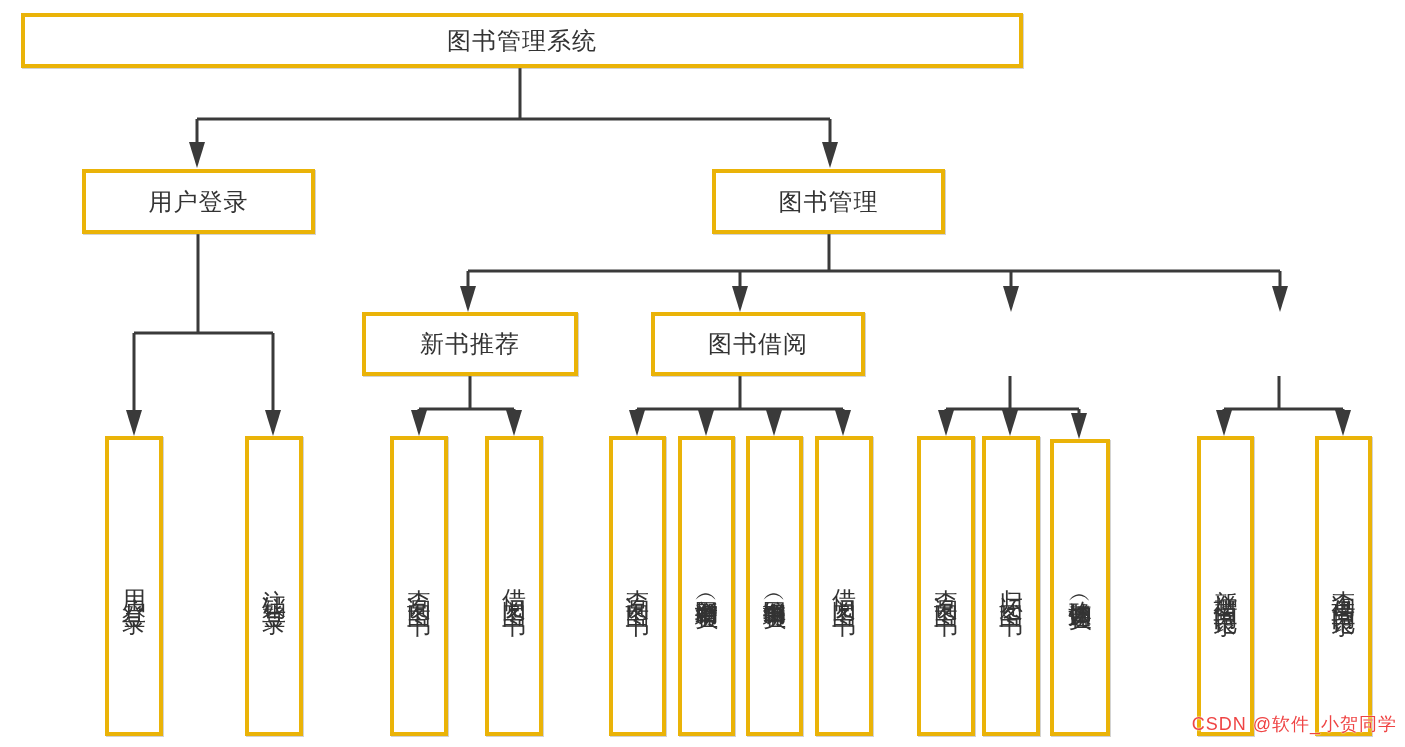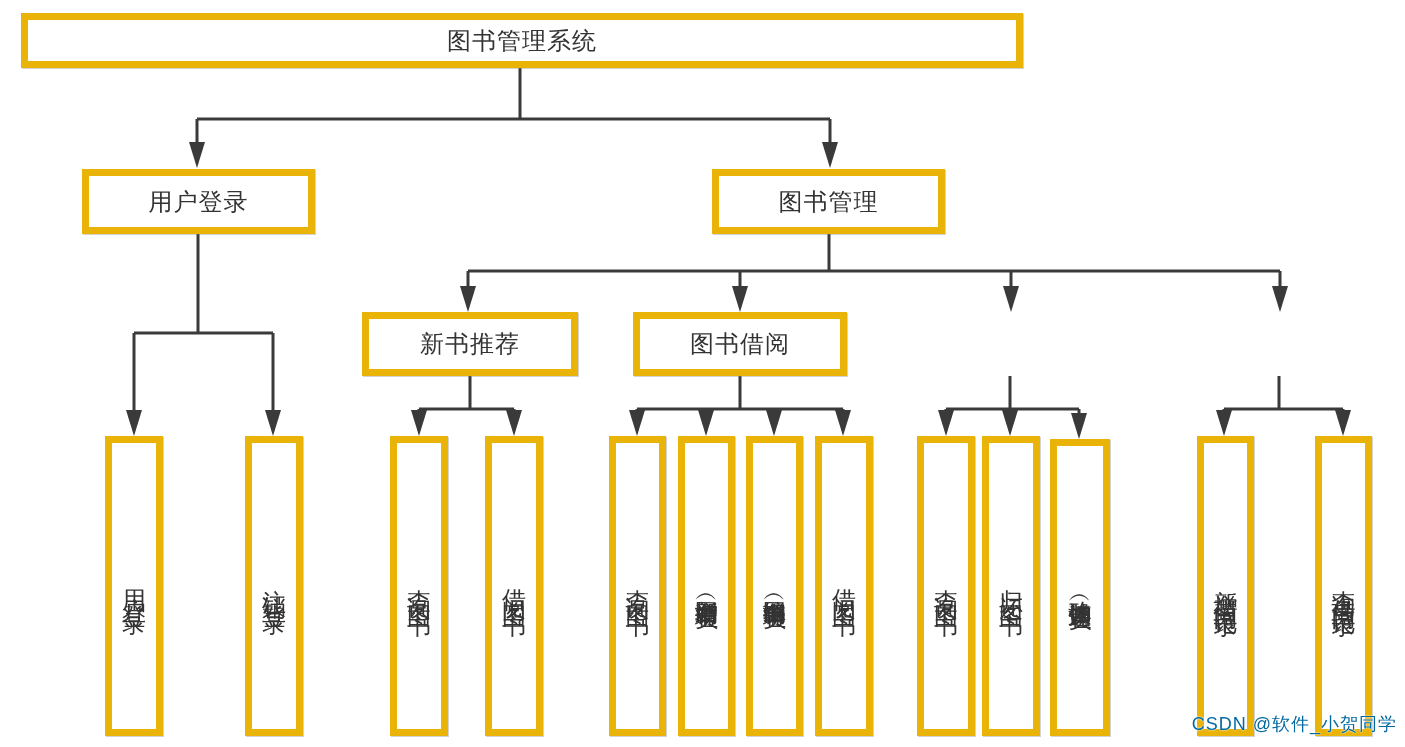--- a/index.html
+++ b/index.html
@@ -2,34 +2,34 @@
 <html><head>
 <meta charset="utf-8">
 <style>
   html,body{margin:0;padding:0;background:#ffffff;}
   .canvas{
     position:relative;width:1405px;height:747px;background:#ffffff;
     font-family:"Liberation Sans",sans-serif;color:#333333;overflow:hidden;
   }
   svg.wires{position:absolute;left:0;top:0;width:1405px;height:747px;pointer-events:none;}
   .node{
-    position:absolute;box-sizing:border-box;border:7px solid #eab308;background:#ffffff;
+    position:absolute;box-sizing:border-box;border:4px solid #eab308;background:#ffffff;
     display:flex;align-items:center;justify-content:center;
     box-shadow:1px 1px 0 rgba(130,130,130,.35);
   }
   .node .lbl{font-size:24px;letter-spacing:1px;white-space:nowrap;color:#333333;}
   .leaf .lbl{
     writing-mode:vertical-rl;text-orientation:mixed;white-space:normal;
     font-size:24px;line-height:1;letter-spacing:8px;
   }
   .leaf .ls-mid{letter-spacing:5px;}
   .leaf .ls-tight{font-size:23px;letter-spacing:1px;}
   .watermark{
     position:absolute;right:8px;top:712px;font-size:18px;letter-spacing:1px;
-    color:#0369a1;text-shadow:0 0 2px #ffffff,0 0 1px #ffffff;white-space:nowrap;
+    color:#ef4444;text-shadow:0 0 2px #ffffff,0 0 1px #ffffff;white-space:nowrap;
   }
 </style>
 </head>
 <body>
 
 <div class="canvas">
 
   <svg class="wires" viewBox="0 0 1405 747" xmlns="http://www.w3.org/2000/svg">
     <g stroke="#3a3a3a" stroke-width="3" fill="none">
 
@@ -77,21 +77,21 @@
   <div class="node" style="left:82px;top:169px;width:233px;height:65px">
     <span class="lbl">用户登录</span>
   </div>
   <div class="node" style="left:712px;top:169px;width:233px;height:65px">
     <span class="lbl">图书管理</span>
   </div>
 
   <div class="node" style="left:362px;top:312px;width:216px;height:64px">
     <span class="lbl">新书推荐</span>
   </div>
-  <div class="node" style="left:633px;top:312px;width:214px;height:64px">
+  <div class="node" style="left:651px;top:312px;width:214px;height:64px">
     <span class="lbl">图书借阅</span>
   </div>
 
   <div class="node leaf" style="left:105px;top:436px;width:58px;height:300px">
     <span class="lbl">用户登录</span>
   </div>
   <div class="node leaf" style="left:245px;top:436px;width:58px;height:300px">
     <span class="lbl">注销登录</span>
   </div>
 

